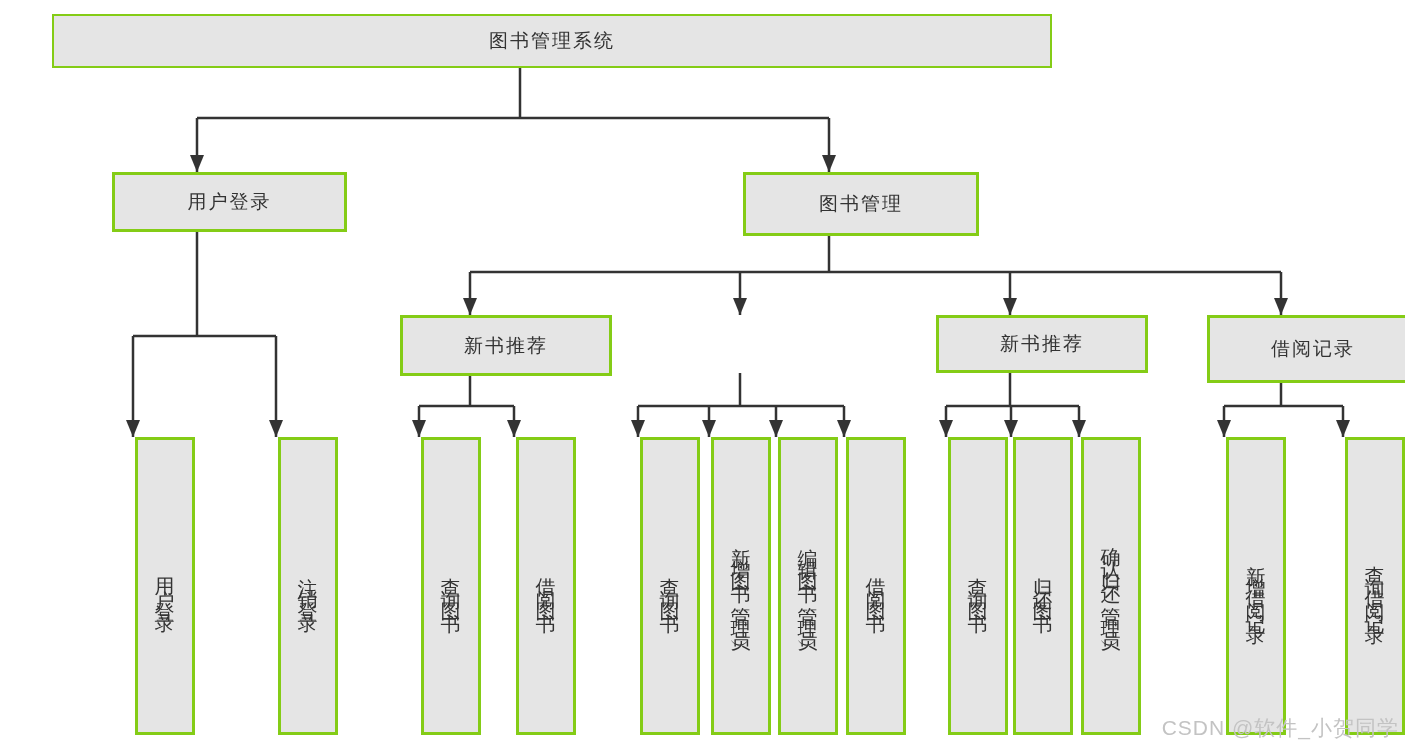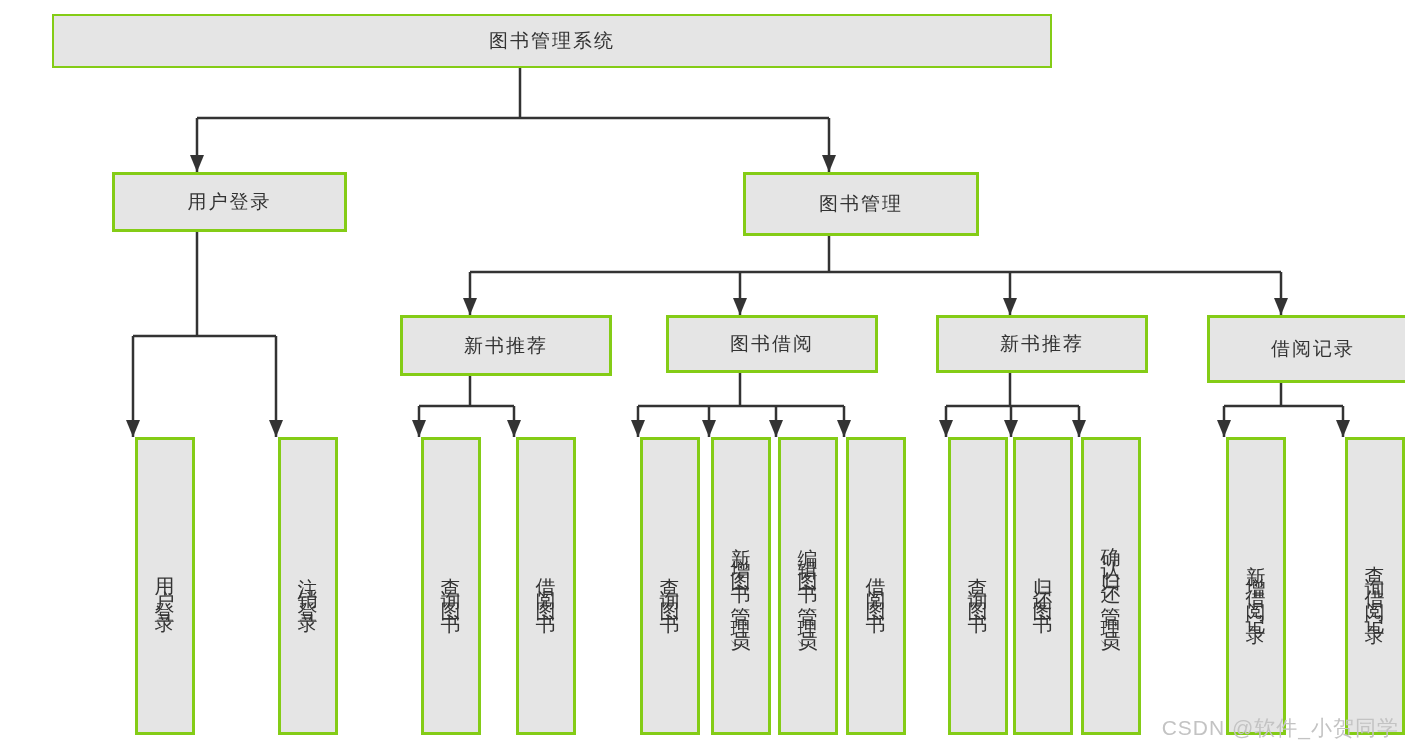--- a/index.html
+++ b/index.html
@@ -129,23 +129,20 @@
   <div class="node h-node pos-ul">
     <span>用户登录</span>
   </div>
   <div class="node h-node pos-bm">
     <span>图书管理</span>
   </div>
 
   <div class="node h-node pos-s1">
     <span>新书推荐</span>
   </div>
-  <div class="node h-node pos-s2">
-    <span>图书借阅</span>
-  </div>
   <div class="node h-node pos-s3">
     <span>新书推荐</span>
   </div>
   <div class="node h-node pos-s4">
     <span>借阅记录</span>
   </div>
 
   <div class="node leaf pos-l1">
     <span class="vtext">用户登录</span>
   </div>

